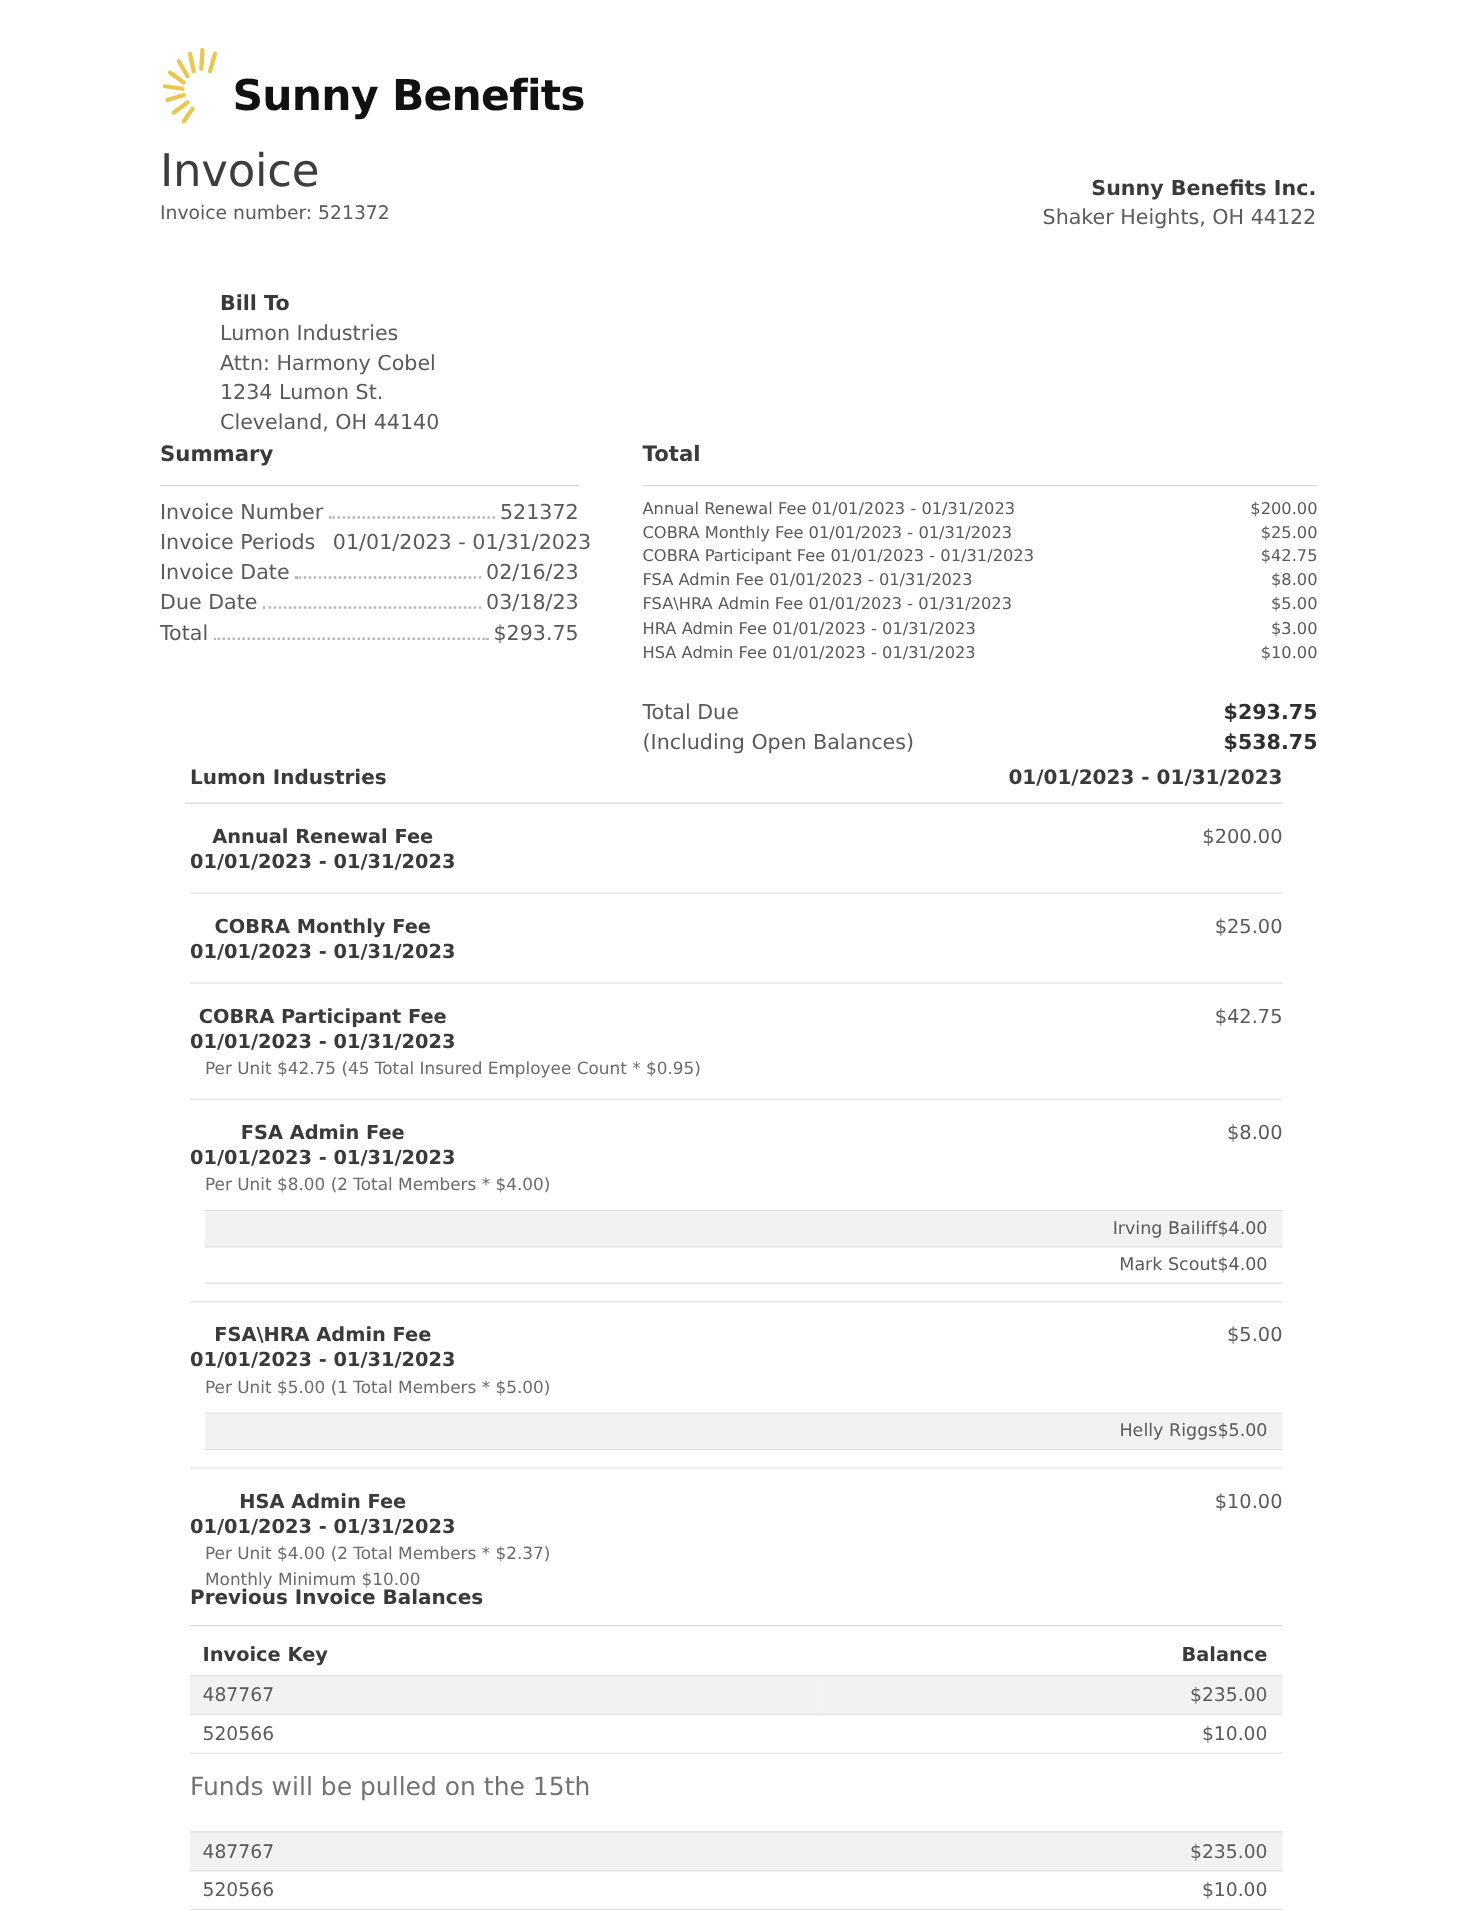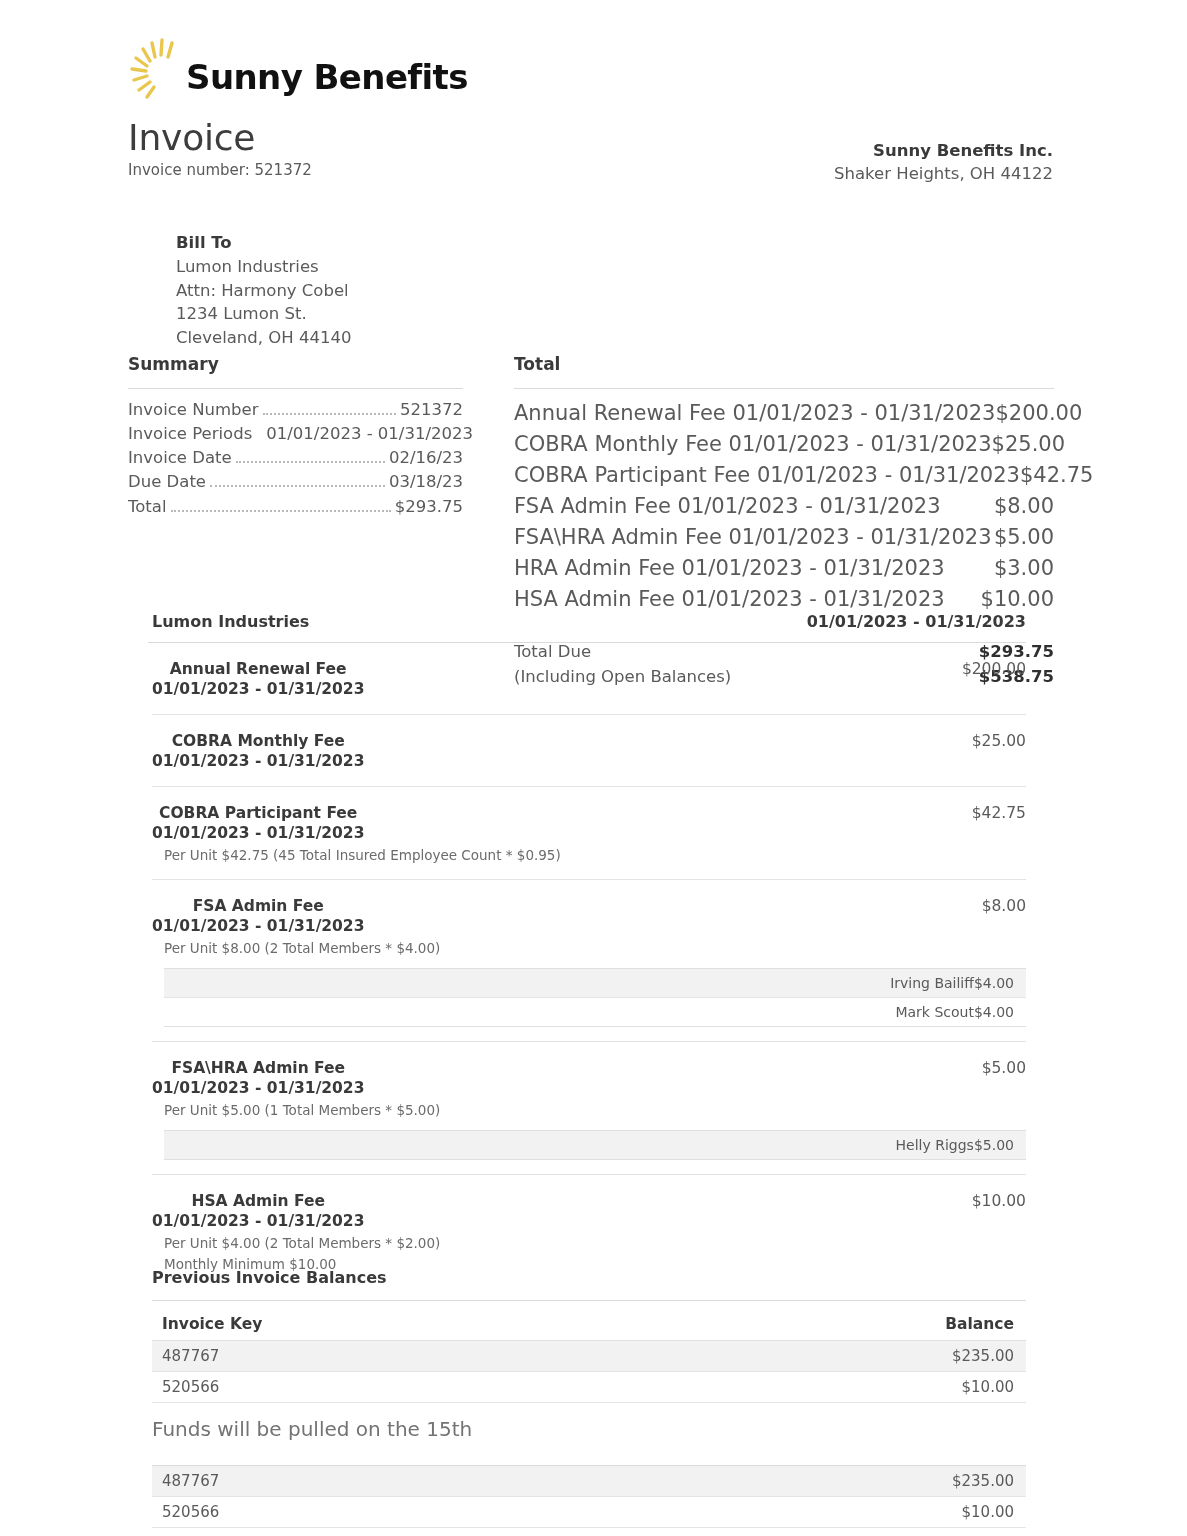--- a/index.html
+++ b/index.html
@@ -148,21 +148,21 @@
     min-width: 6px;
     height: 1px;
   }
   .sum-dots.hidden { border-bottom: none; }
   .sum-value { flex: 0 0 auto; }
   .sum-row.nodots .sum-dots { border-bottom: none; margin: 0 4px; }
 
   .tot-row {
     display: flex;
     justify-content: space-between;
-    font-size: 21px;
+    font-size: 13px;
     color: #5a5a5a;
     line-height: 1.475;
     white-space: nowrap;
   }
   .tot-due-wrap { margin-top: 26px; }
   .tot-due-row {
     display: flex;
     justify-content: space-between;
     font-size: 16.5px;
     line-height: 1.475;
@@ -484,21 +484,21 @@
           </div>
         </div>
         <div class="item last">
           <div class="item-top">
             <div>
               <div class="item-name">HSA Admin Fee</div>
               <div class="item-period">01/01/2023 - 01/31/2023</div>
             </div>
             <div class="item-amount">$10.00</div>
           </div>
-          <div class="item-meta">Per Unit  $4.00 (2 Total Members * $2.00)</div>
+          <div class="item-meta">Per Unit  $4.00 (2 Total Members * $2.37)</div>
           <div class="item-meta">Monthly Minimum  $10.00</div>
         </div>
       </div>
   </div>
 
   <div class="prev">
     <div class="prev-title">Previous Invoice Balances</div>
     <div class="prev-rule"></div>
     <table class="bal-table">
       <thead>

